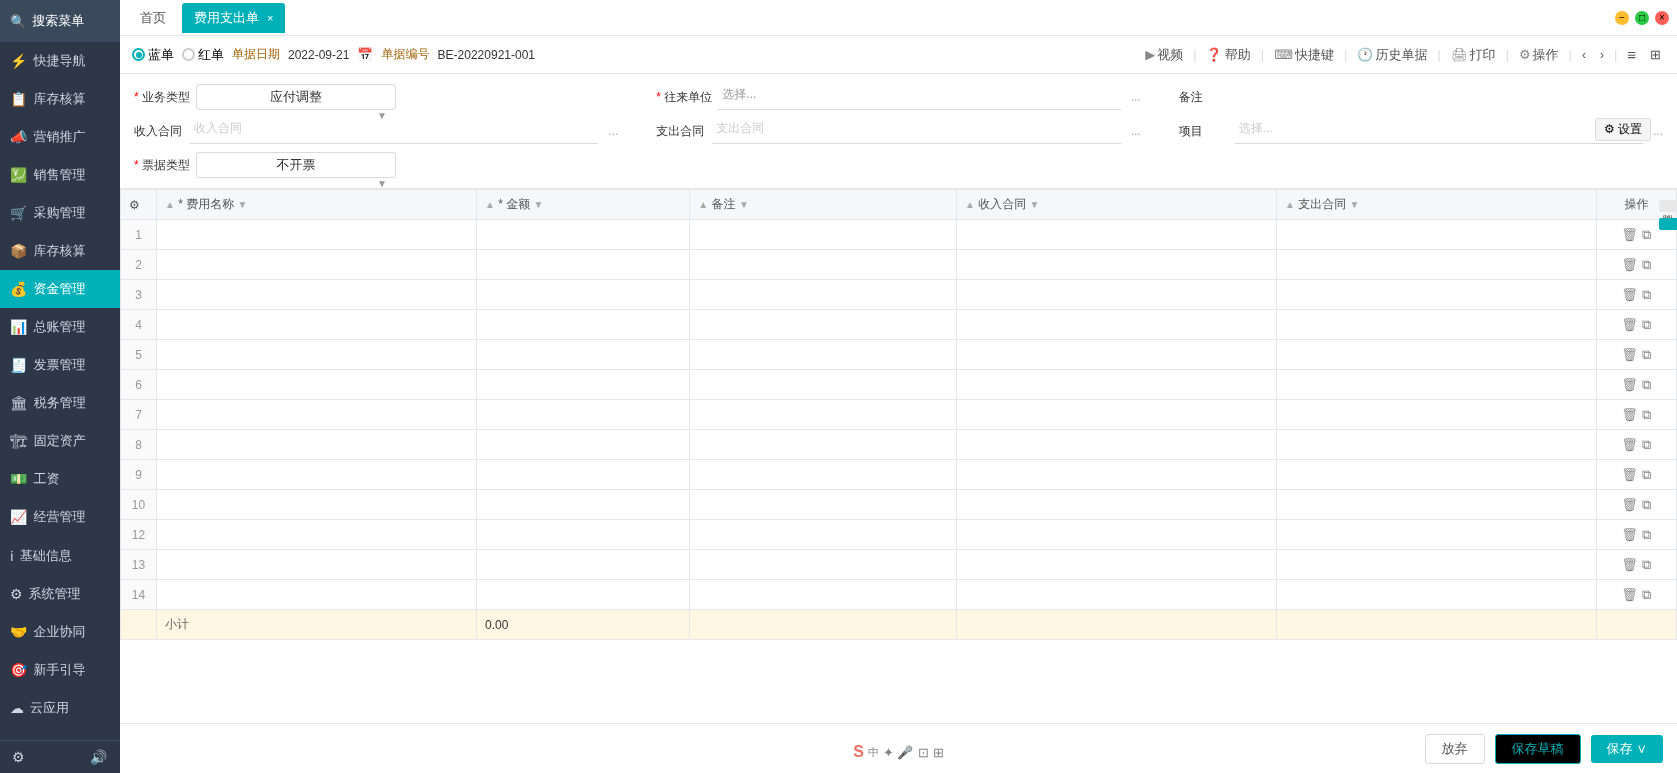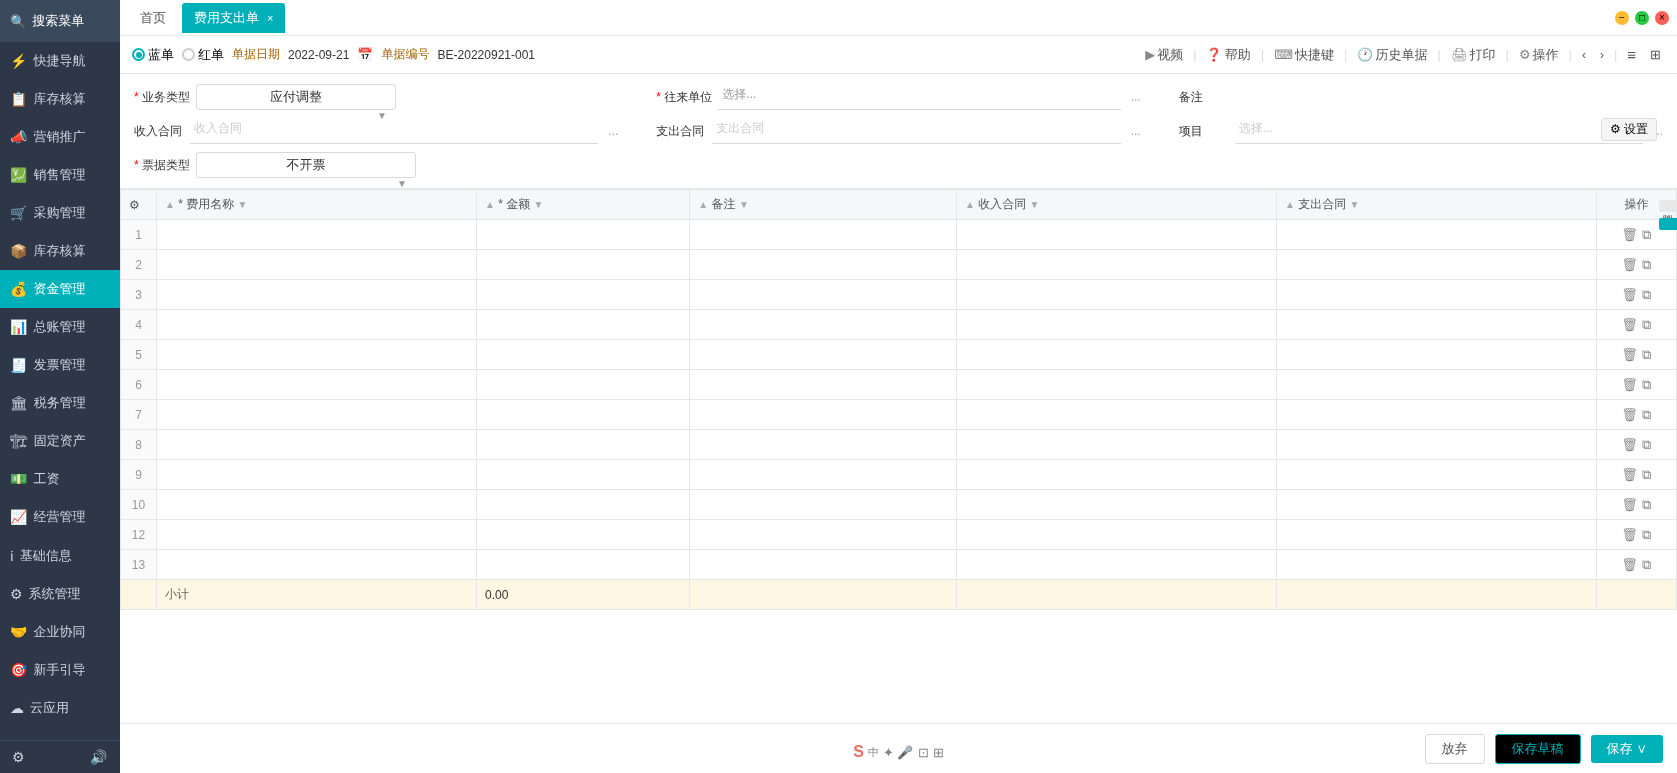--- a/index.html
+++ b/index.html
@@ -489,21 +489,21 @@
         </div>
         <span style="color:#ddd;">|</span>
         <span class="toolbar-action">‹</span>
         <span class="toolbar-action">›</span>
         <span style="color:#ddd;">|</span>
         <span class="toolbar-action" style="font-size:15px;">≡</span>
         <span class="toolbar-action" style="font-size:13px;">⊞</span>
       </div>
     </div>
 
-    <div style="position:absolute;top:82px;right:20px;z-index:10;">
+    <div style="position:absolute;top:82px;right:26px;z-index:10;">
       <button class="btn-set">⚙ 设置</button>
     </div>
 
     <div class="form-area">
 
       <div class="form-row">
         <div class="form-field">
           <span class="field-label required">业务类型</span>
           <div class="field-select" style="width:200px;">
             <span>应付调整</span>
@@ -534,21 +534,21 @@
         <div class="form-field" style="margin-left:30px;">
           <span class="field-label">项目</span>
           <span class="field-input" style="color:#ccc;min-width:150px;">选择...</span>
           <span class="field-dots">...</span>
         </div>
       </div>
 
       <div class="form-row">
         <div class="form-field">
           <span class="field-label required">票据类型</span>
-          <div class="field-select" style="width:220px;">
+          <div class="field-select" style="width:200px;">
             <span>不开票</span>
             <span class="select-arrow">▼</span>
           </div>
         </div>
       </div>
     </div>
 
     <div class="table-container">
       <table class="expense-table">
         <thead>
@@ -744,20 +744,34 @@
       <td></td>
       <td></td>
       <td></td>
       <td class="col-ops">
         <div class="table-ops-icons">
           <span title="删除">🗑</span>
           <span title="复制">⧉</span>
         </div>
       </td>
     </tr>
+            <tr>
+      <td class="row-num">14</td>
+      <td></td>
+      <td></td>
+      <td></td>
+      <td></td>
+      <td></td>
+      <td class="col-ops">
+        <div class="table-ops-icons">
+          <span title="删除">🗑</span>
+          <span title="复制">⧉</span>
+        </div>
+      </td>
+    </tr>
             <tr class="subtotal-row">
     <td></td>
     <td>小计</td>
     <td class="amount">0.00</td>
     <td></td>
     <td></td>
     <td></td>
     <td></td>
   </tr>
           </tbody>

